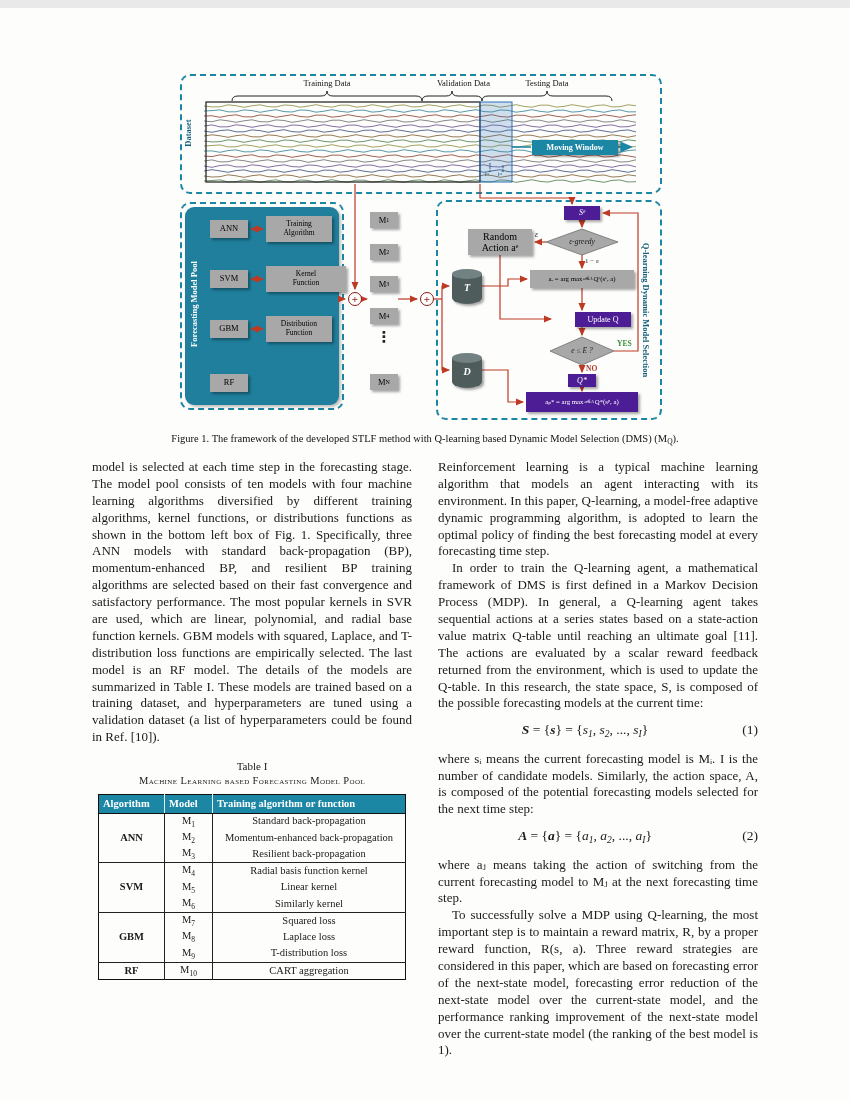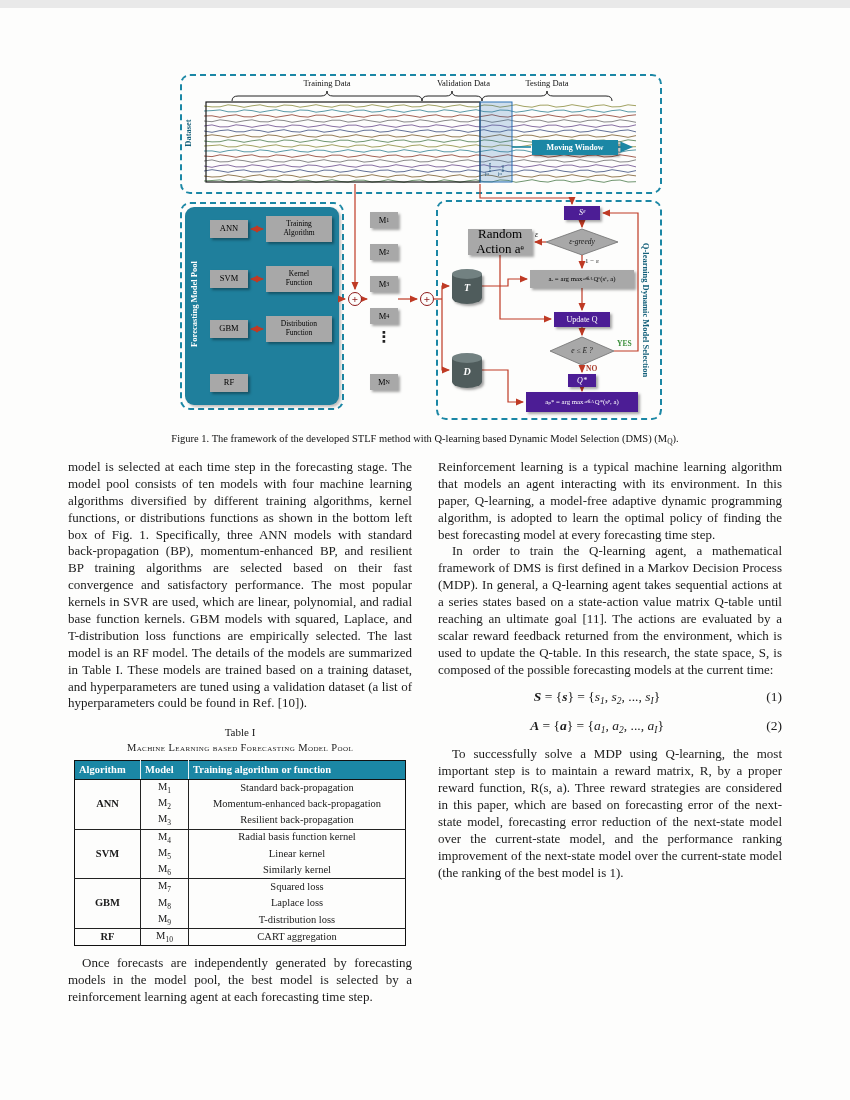--- a/index.html
+++ b/index.html
@@ -44,21 +44,21 @@
   .usub { font-size:5px; vertical-align:-2px; margin:0 1px; font-style:italic; }
 
   .cyl { position:absolute; width:30px; height:30px; background:#4f5c5c; border-radius:0 0 50% 50% / 0 0 22% 22%; z-index:3; box-shadow:2px 2px 2.5px rgba(0,0,0,.35); }
   .cyl::before { content:''; position:absolute; top:-5px; left:0; width:100%; height:10px; background:#728181; border-radius:50%; }
   .cyl .lbl { position:relative; display:block; text-align:center; padding-top:8px; color:#fff; font-weight:bold; font-style:italic; font-size:10px; z-index:1; }
 
   .fig-caption { text-align:center; font-size:10.5px; margin-top:11px; color:#111; }
   .cap-sub { font-size:7.5px; vertical-align:-2px; }
 
   
-  .columns { display:flex; gap:26px; padding:0 68px; margin-top:13px; }
+  .columns { display:flex; gap:26px; padding:0 92px; margin-top:13px; }
   .col { flex:1; font-size:13px; line-height:1.3; text-align:justify; }
   .para { margin:0; }
   .indent { text-indent:14px; }
   .subsection { font-size:13px; font-weight:normal; font-style:italic; margin:11px 0 6px; text-align:left; }
 
   
   .table-block { margin:13px 6px 9px; }
   .tbl-label { text-align:center; font-size:11px; margin-bottom:1px; }
   .tbl-caption { text-align:center; font-variant:small-caps; font-size:10.5px; letter-spacing:.4px; margin-bottom:6px; }
   table.mp { width:100%; border-collapse:collapse; font-size:10.5px; border:1.4px solid #111; }
@@ -191,21 +191,21 @@
         <span>GBM</span>
       </div>
     <div class="gbox" style="left:30px;top:300px;width:38px;height:18px;font-size:8.5px;">
         <span>RF</span>
       </div>
 
     <div class="gbox" style="left:86px;top:142px;width:66px;height:26px;font-size:7.5px;">
       <span>Training</span>
       <span>Algorithm</span>
     </div>
-    <div class="gbox" style="left:86px;top:192px;width:66px;height:26px;font-size:7.5px;">
+    <div class="gbox" style="left:86px;top:192px;width:80px;height:26px;font-size:7.5px;">
       <span>Kernel</span>
       <span>Function</span>
     </div>
     <div class="gbox" style="left:86px;top:242px;width:66px;height:26px;font-size:7.5px;">
       <span>Distribution</span>
       <span>Function</span>
     </div>
 
     <div class="mbox" style="top:138px;">
         <span>M</span>
@@ -235,32 +235,32 @@
     <div class="vlabel-r" style="left:471px;top:131px;width:210px;font-size:8.5px;color:#14607a;">Q-learning Dynamic Model Selection</div>
 
     <div class="tbox" style="left:384px;top:132px;width:36px;height:14px;font-size:8px;font-style:italic;">
         <span>Sᵉ</span>
       </div>
 
     <div class="dia-text" style="left:366px;top:163px;width:72px;">ε-greedy</div>
     <div class="flow-lbl" style="left:355px;top:156px;font-style:italic;font-size:8px;">ε</div>
     <div class="flow-lbl" style="left:405px;top:183px;font-size:7px;">1 − ε</div>
 
-    <div class="gbox" style="left:288px;top:155px;width:64px;height:26px;font-size:13px;">
+    <div class="gbox" style="left:288px;top:155px;width:64px;height:26px;font-size:10px;">
       <span>Random</span>
       <span>Action aᵉ</span>
     </div>
 
     <div class="gbox" style="left:350px;top:196px;width:104px;height:18px;font-size:6.8px;flex-direction:row;">
       <span>aₑ = arg max</span>
         <span class="usub">a∈A</span>
         <span> Qᵉ(sᵉ, a)</span>
     </div>
 
-    <div class="tbox" style="left:374px;top:238px;width:56px;height:15px;font-size:8px;">
+    <div class="tbox" style="left:395px;top:238px;width:56px;height:15px;font-size:8px;">
         <span>Update Q</span>
       </div>
 
     <div class="dia-text" style="left:370px;top:272px;width:64px;">e ≤ E ?</div>
     <div class="flow-lbl" style="left:437px;top:265px;font-weight:bold;color:#3a8f3a;font-size:7.5px;">YES</div>
     <div class="flow-lbl" style="left:406px;top:290px;font-weight:bold;color:#a83a2a;font-size:7.5px;">NO</div>
 
     <div class="tbox" style="left:388px;top:300px;width:28px;height:13px;font-size:8px;font-style:italic;">
         <span>Q*</span>
       </div>
@@ -346,35 +346,36 @@
               </tr>
               <tr class="group-start">
                 <td class="alg" rowspan="1">RF</td>
                 <td><span>M</span><sub>10</sub></td>
                 <td>CART aggregation</td>
               </tr>
             </tbody>
         </table>
       </div>
 
-      <p class="para indent">Once forecasts are independently generated by forecasting models in the model pool, the best model is selected by a reinforcement learning agent at each forecasting time step.</p>
     </div>
 
     <div class="col">
       <p class="para">Reinforcement learning is a typical machine learning algorithm that models an agent interacting with its environment. In this paper, Q-learning, a model-free adaptive dynamic programming algorithm, is adopted to learn the optimal policy of finding the best forecasting model at every forecasting time step.</p>
       <p class="para indent">In order to train the Q-learning agent, a mathematical framework of DMS is first defined in a Markov Decision Process (MDP). In general, a Q-learning agent takes sequential actions at a series states based on a state-action value matrix Q-table until reaching an ultimate goal [11]. The actions are evaluated by a scalar reward feedback returned from the environment, which is used to update the Q-table. In this research, the state space, S, is composed of the possible forecasting models at the current time:</p>
 
       <div class="equation">
         <span class="eq-body"><span class="seg-bi">S</span><span class="seg-n"> = {</span><span class="seg-bi">s</span><span class="seg-n">} = {</span><span class="seg-i">s</span><span class="seg-sub">1</span><span class="seg-n">, </span><span class="seg-i">s</span><span class="seg-sub">2</span><span class="seg-n">, ..., </span><span class="seg-i">s</span><span class="seg-sub">I</span><span class="seg-n">}</span></span>
           <span class="eq-num">(1)</span>
       </div>
 
+      <p class="para">where sᵢ means the current forecasting model is Mᵢ. I is the number of candidate models. Similarly, the action space, A, is composed of the potential forecasting models selected for the next time step:</p>
 
       <div class="equation">
         <span class="eq-body"><span class="seg-bi">A</span><span class="seg-n"> = {</span><span class="seg-bi">a</span><span class="seg-n">} = {</span><span class="seg-i">a</span><span class="seg-sub">1</span><span class="seg-n">, </span><span class="seg-i">a</span><span class="seg-sub">2</span><span class="seg-n">, ..., </span><span class="seg-i">a</span><span class="seg-sub">I</span><span class="seg-n">}</span></span>
           <span class="eq-num">(2)</span>
       </div>
 
+      <p class="para">where aⱼ means taking the action of switching from the current forecasting model to Mⱼ at the next forecasting time step.</p>
       <p class="para indent">To successfully solve a MDP using Q-learning, the most important step is to maintain a reward matrix, R, by a proper reward function, R(s, a). Three reward strategies are considered in this paper, which are based on forecasting error of the next-state model, forecasting error reduction of the next-state model over the current-state model, and the performance ranking improvement of the next-state model over the current-state model (the ranking of the best model is 1).</p>
     </div>
   </div>
 
 </div>
 
 </body></html>

